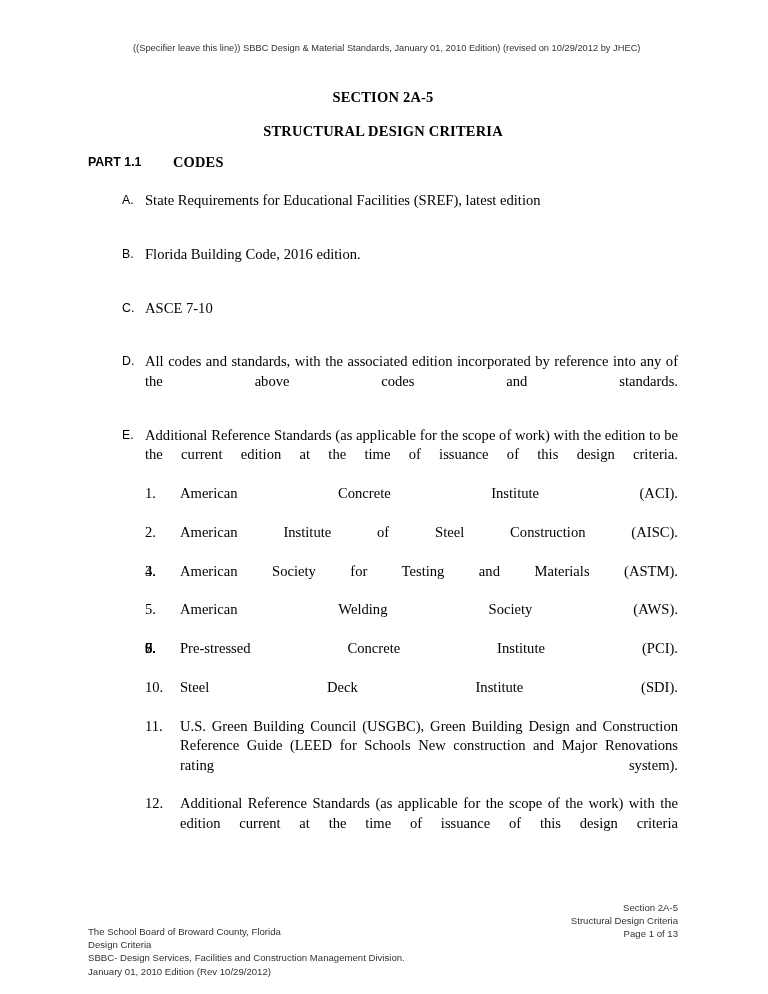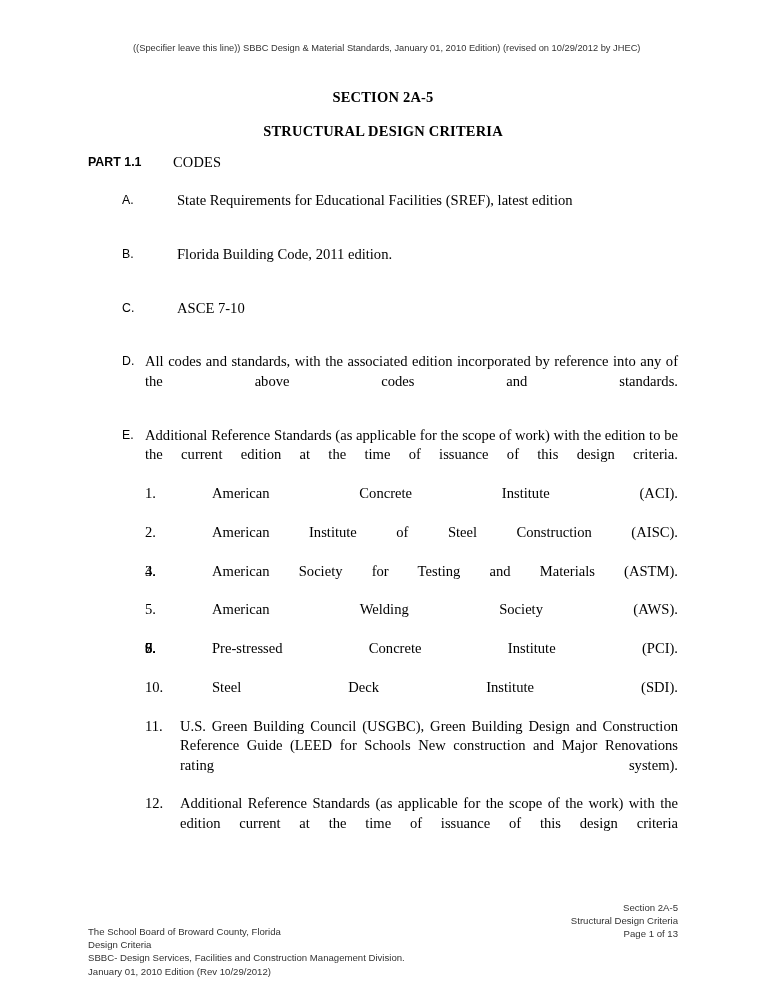--- a/index.html
+++ b/index.html
@@ -79,21 +79,21 @@
   .part-label {
     font-family: "Liberation Sans", sans-serif;
     font-weight: bold;
     font-size: 12.4px;
     position: absolute;
     left: 0;
     top: 0;
   }
   .part-title {
     font-family: "Liberation Serif", serif;
-    font-weight: normal;
+    font-weight: bold;
     font-size: 14.4px;
     letter-spacing: 0.2px;
     position: absolute;
     left: 85px;
     top: -1px;
   }
 
   
   .alpha-list {
     margin: 0;
@@ -154,21 +154,20 @@
   }
 
   
   .item-text::after {
     content: "";
     display: inline-block;
     width: 100%;
   }
   .no-justify {
     text-align: left;
-    margin-left: 32px;
   }
 
   
   .doc-footer {
     position: absolute;
     left: 88px;
     top: 901px;
     width: 590px;
     font-family: "Liberation Sans", sans-serif;
     font-size: 9.6px;
@@ -212,21 +211,21 @@
 
     <ul class="alpha-list">
 
       <li class="alpha-item">
         <span class="marker">A.</span>
         <span class="item-text no-justify">State Requirements for Educational Facilities (SREF), latest edition</span>
       </li>
 
       <li class="alpha-item">
         <span class="marker">B.</span>
-        <span class="item-text no-justify">Florida Building Code, 2011 edition.</span>
+        <span class="item-text no-justify">Florida Building Code, 2016 edition.</span>
       </li>
 
       <li class="alpha-item">
         <span class="marker">C.</span>
         <span class="item-text no-justify">ASCE 7-10</span>
       </li>
 
       <li class="alpha-item">
         <span class="marker">D.</span>
         <span class="item-text">All codes and standards, with the associated edition incorporated by reference into any of the above codes and standards.</span>

